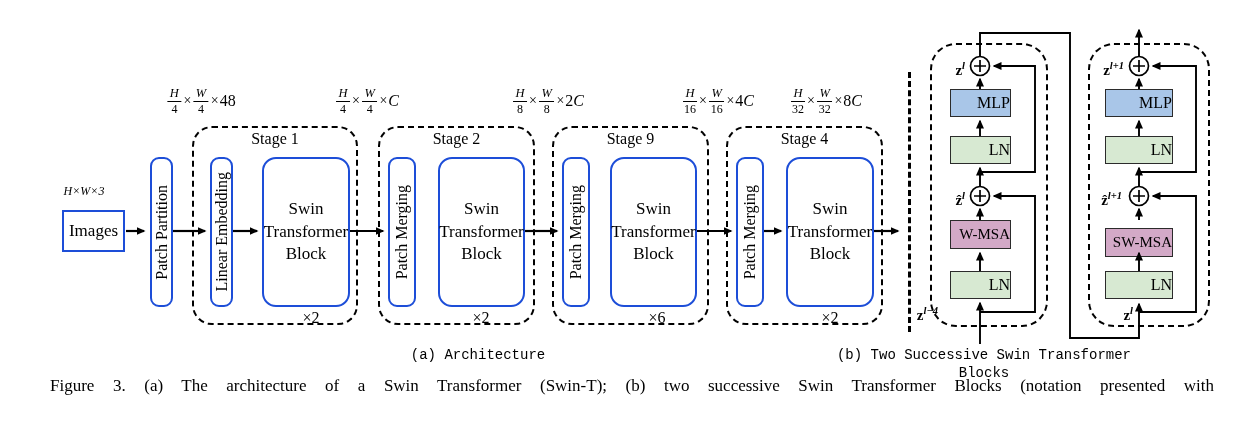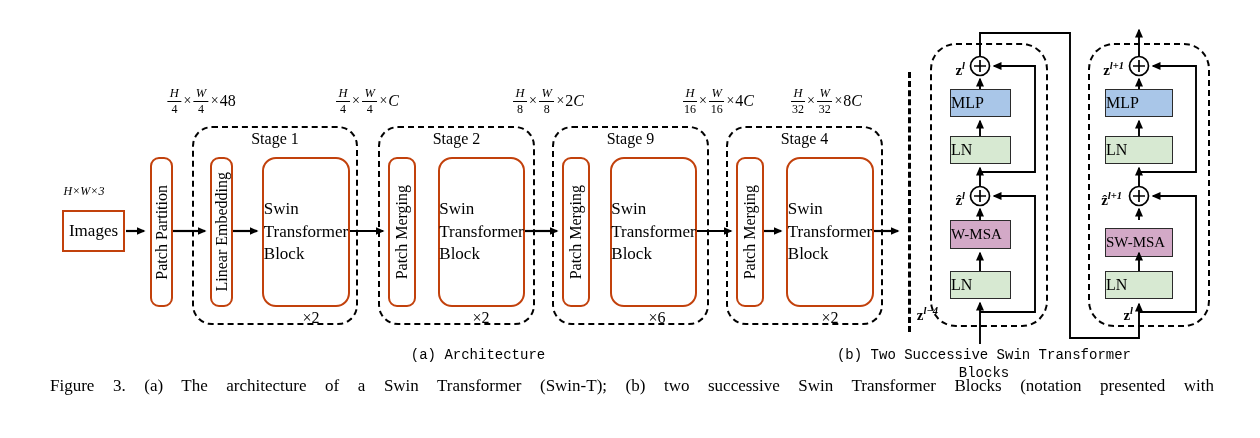--- a/index.html
+++ b/index.html
@@ -1,21 +1,21 @@
 <!DOCTYPE html>
 <html><head>
 <meta charset="utf-8">
 <style>
   html,body{margin:0;padding:0;background:#ffffff;}
   #fig{position:relative;width:1260px;height:438px;background:#fff;overflow:hidden;
        font-family:"Liberation Serif", serif;color:#000;}
   .abs{position:absolute;}
   
-  .box{position:absolute;background:#fff;border:2px solid #c2410c;box-sizing:border-box;
-       display:flex;align-items:center;justify-content:center;text-align:left;}
+  .box{position:absolute;background:#fff;border:2px solid #1d4ed8;box-sizing:border-box;
+       display:flex;align-items:center;justify-content:center;text-align:center;}
   .sq{border-width:2.5px;border-radius:0;font-size:17px;}
   .tall{border-radius:9px;}
   .stb{border-radius:14px;font-size:17px;line-height:1.32;}
   .vtext{writing-mode:vertical-rl;transform:rotate(180deg);font-size:16px;white-space:nowrap;}
   
   .dashed{position:absolute;border:2px dashed #000;border-radius:20px;box-sizing:border-box;background:transparent;}
   .bblock{border-radius:26px;}
   .stage-label{position:absolute;font-size:16px;text-align:center;height:17px;line-height:17px;}
   .repeat{position:absolute;font-size:16px;text-align:center;transform:translateX(-50%);}
   
@@ -23,21 +23,21 @@
        transform:translateX(-50%);font-size:15px;height:28px;}
   .frac{display:inline-flex;flex-direction:column;align-items:center;line-height:1;margin:0 1px;}
   .frac .nu{font-style:italic;font-size:12.5px;border-bottom:1.2px solid #000;padding:0 2.5px 1px;}
   .frac .de{font-size:12px;padding-top:1px;}
   .times{font-size:14px;margin:0 1px;}
   .coef{font-size:16px;font-family:Liberation Serif, serif;}
   .var{font-style:italic;font-size:16px;}
   .math{font-style:italic;}
   
   .cbox{position:absolute;border:1.6px solid #2b2b2b;box-sizing:border-box;
-        display:flex;align-items:center;justify-content:flex-start;font-size:16px;}
+        display:flex;align-items:center;justify-content:flex-end;font-size:16px;}
   .zlab{position:absolute;text-align:right;font-size:15px;font-weight:bold;height:16px;line-height:16px;}
   .zlab sup{font-weight:bold;font-style:italic;font-size:10.5px;}
   
   .sub{position:absolute;font-family:Liberation Mono, monospace;font-size:14px;
        text-align:center;height:18px;line-height:18px;}
   #caption{position:absolute;left:50px;top:374px;width:1164px;font-size:17px;line-height:1.45;}
   #cap1{text-align:justify;text-align-last:justify;}
   #cap2{text-align:left;}
   svg{position:absolute;left:0;top:0;pointer-events:none;}
 </style>

